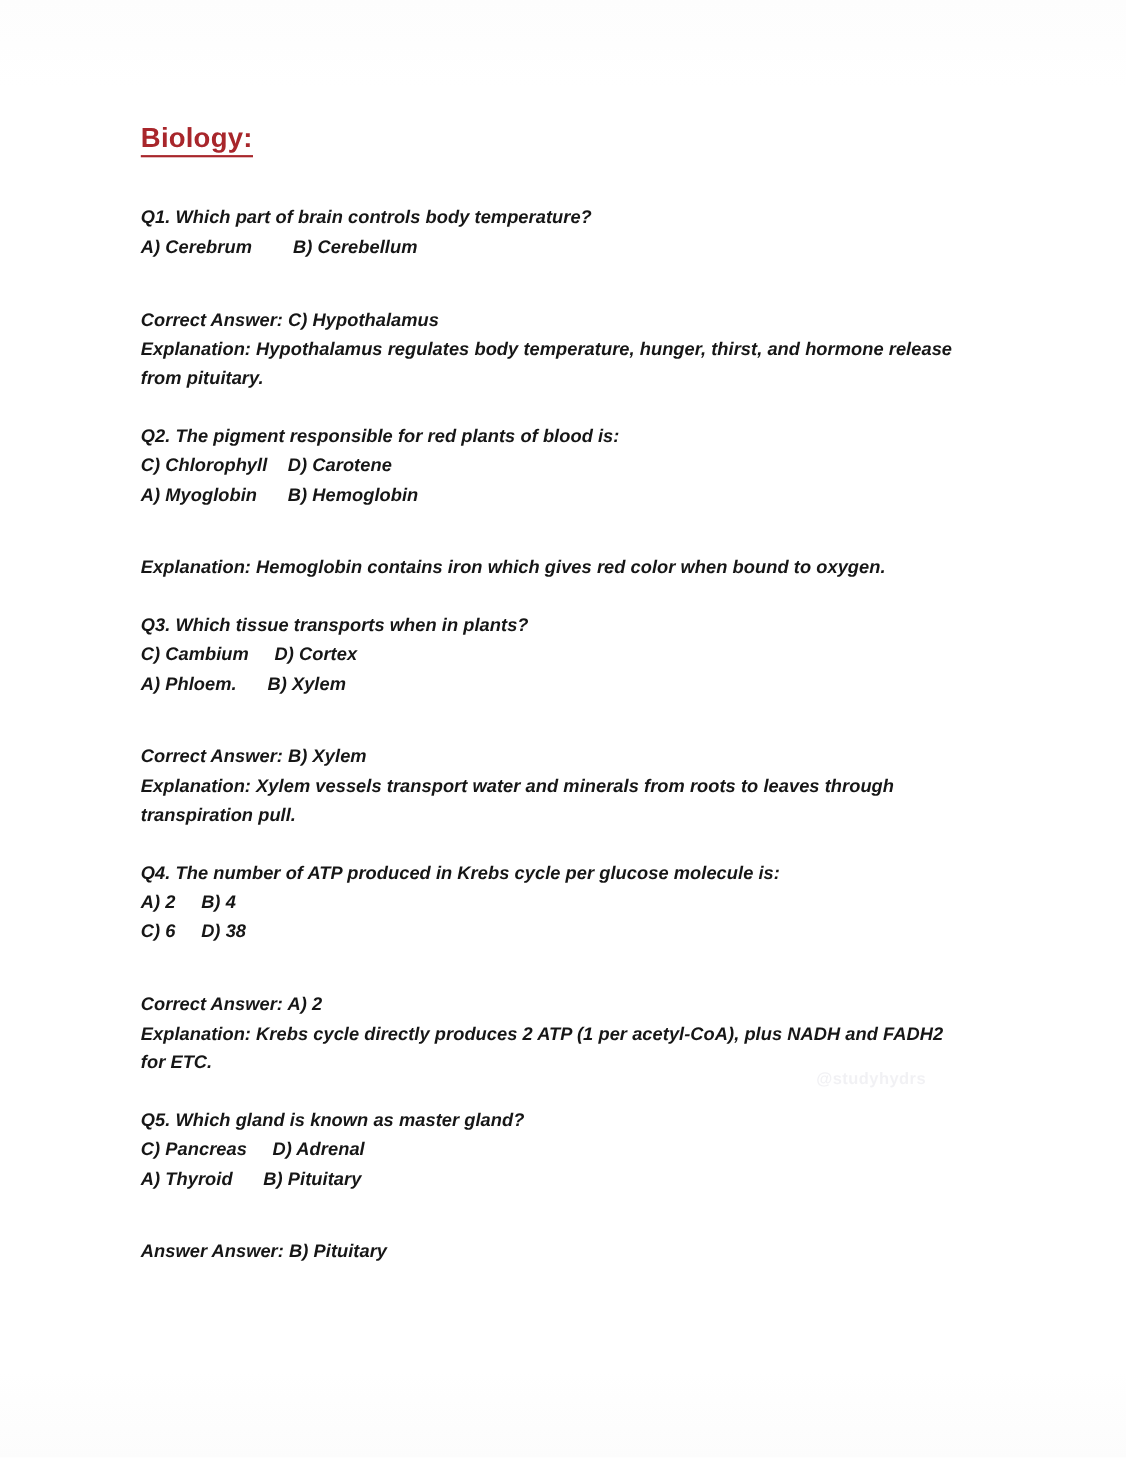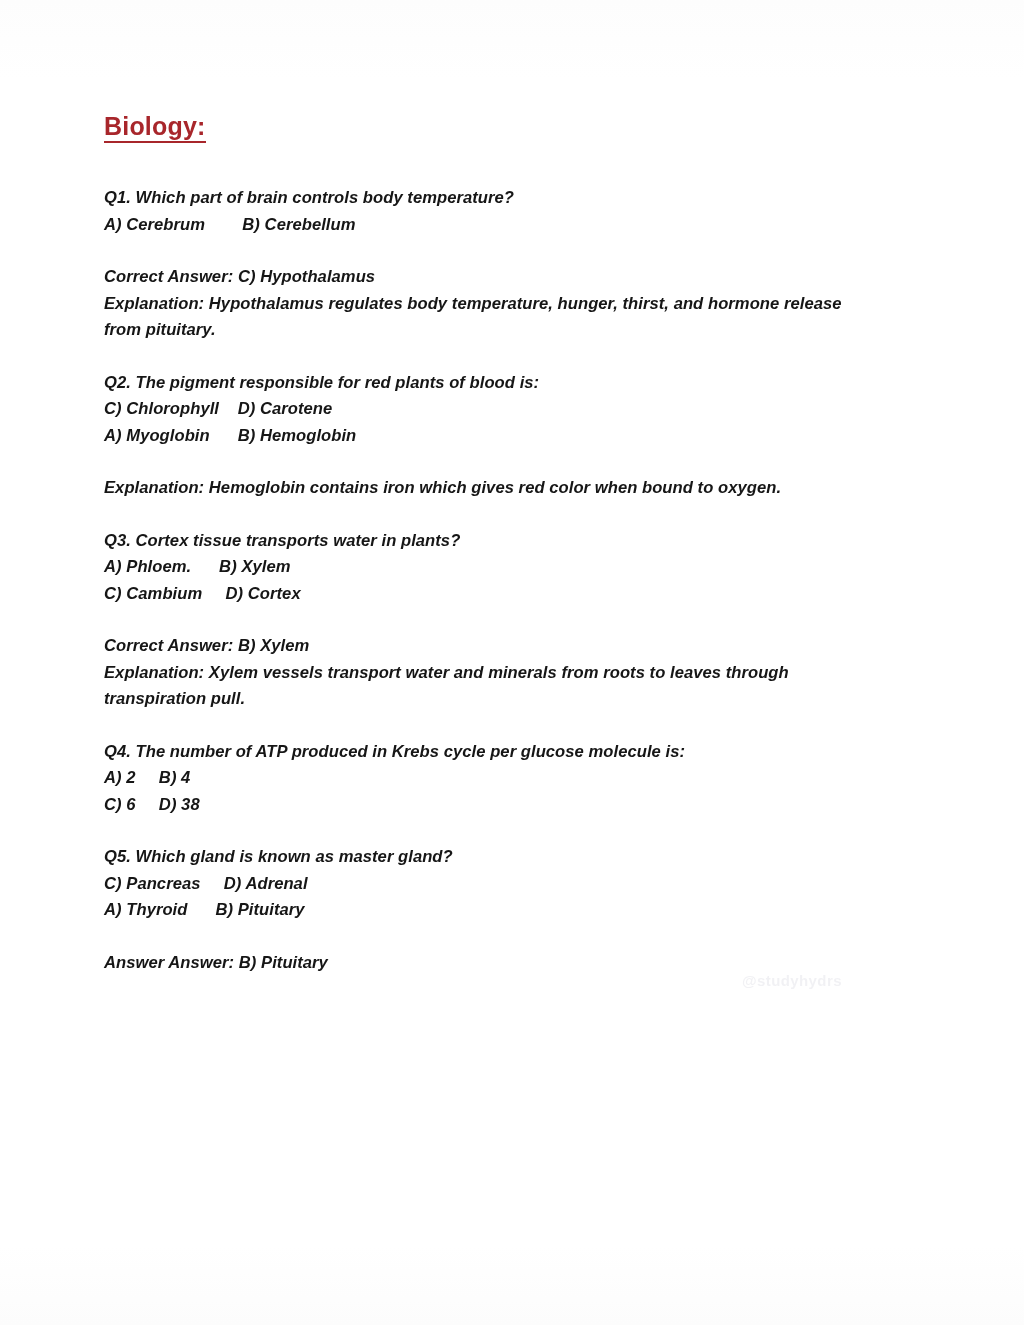--- a/index.html
+++ b/index.html
@@ -20,21 +20,21 @@
   
   .page {
     position: absolute;
     inset: 0;
     background:
       linear-gradient(to bottom, #fdfdfd 0%, #ffffff 6%, #ffffff 94%, #fcfcfc 100%);
   }
 
   .content {
     position: absolute;
-    left: 104px;
+    left: 128px;
     top: 112px;
     width: 770px;
   }
 
   
   .doc-title {
     font-size: 25px;
     font-weight: bold;
     color: #a8262b;
     letter-spacing: 0.2px;
@@ -63,21 +63,21 @@
     margin: 0;
   }
   .exp-line {
     white-space: normal;
     max-width: 755px;
   }
   .options {
     margin-top: 0;
   }
   .answer-group {
-    margin-top: 26px;
+    margin-top: 40px;
   }
   .spacer-between-q {
     height: 26px;
   }
 
   
   .watermark {
     position: absolute;
     left: 742px;
     top: 972px;
@@ -124,39 +124,43 @@
     </div>
     <div class="answer-group">
       <p class="exp-line">Explanation: Hemoglobin contains iron which gives red color when bound to oxygen.</p>
     </div>
   </div>
 
   <div class="spacer-between-q"></div>
 
   
   <div class="qblock">
-    <p class="q-stem">Q3. Cortex tissue transports water in plants?</p>
+    <p class="q-stem">Q3. Which tissue transports when in plants?</p>
     <div class="options">
+      <p class="opt-line">C) Cambium     D) Cortex</p>
       <p class="opt-line">A) Phloem.      B) Xylem</p>
-      <p class="opt-line">C) Cambium     D) Cortex</p>
     </div>
     <div class="answer-group">
       <p class="ans-line">Correct Answer: B) Xylem</p>
       <p class="exp-line">Explanation: Xylem vessels transport water and minerals from roots to leaves through transpiration pull.</p>
     </div>
   </div>
 
   <div class="spacer-between-q"></div>
 
   
   <div class="qblock">
     <p class="q-stem">Q4. The number of ATP produced in Krebs cycle per glucose molecule is:</p>
     <div class="options">
       <p class="opt-line">A) 2     B) 4</p>
       <p class="opt-line">C) 6     D) 38</p>
+    </div>
+    <div class="answer-group">
+      <p class="ans-line">Correct Answer: A) 2</p>
+      <p class="exp-line">Explanation: Krebs cycle directly produces 2 ATP (1 per acetyl-CoA), plus NADH and FADH2 for ETC.</p>
     </div>
   </div>
 
   <div class="spacer-between-q"></div>
 
   
   <div class="qblock">
     <p class="q-stem">Q5. Which gland is known as master gland?</p>
     <div class="options">
       <p class="opt-line">C) Pancreas     D) Adrenal</p>

